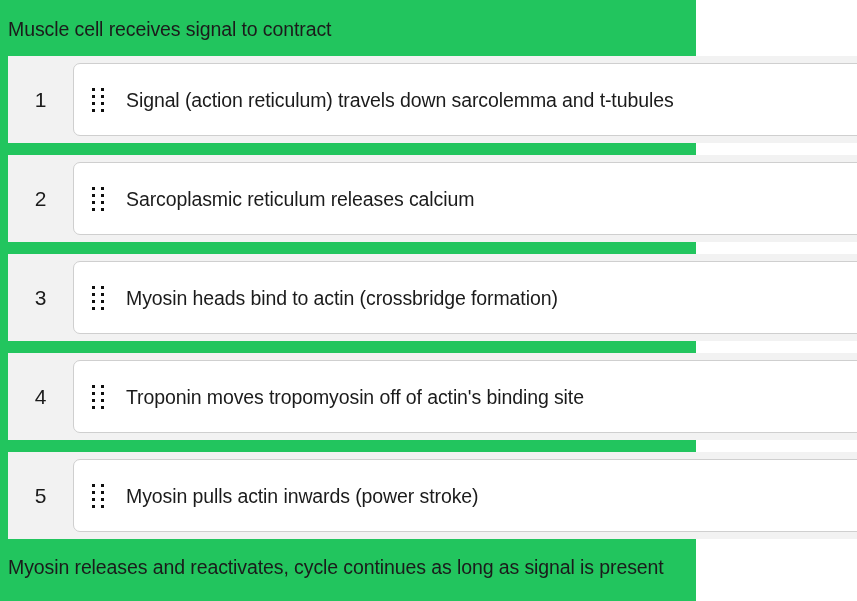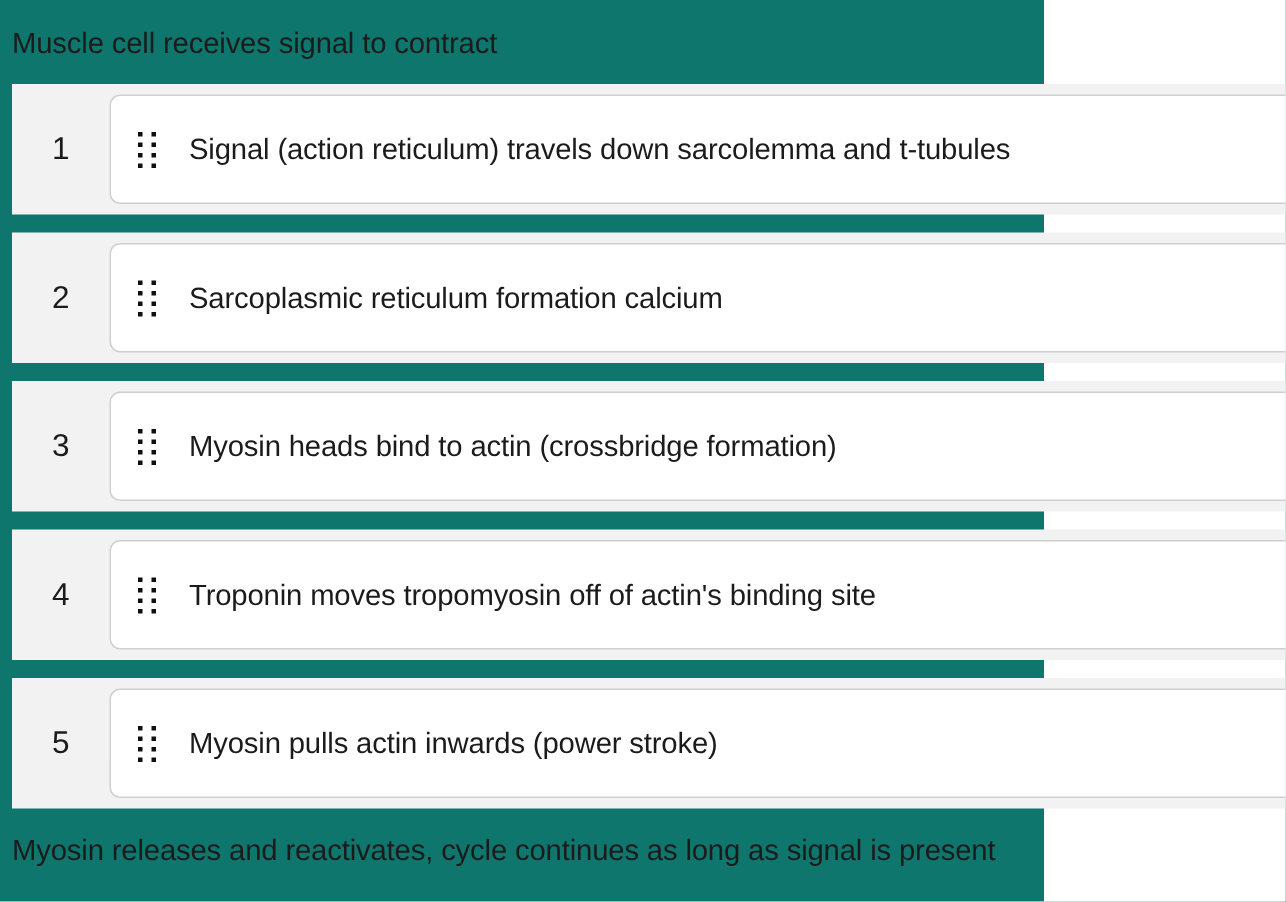--- a/index.html
+++ b/index.html
@@ -15,21 +15,21 @@
   body {
     font-family: "Liberation Sans", sans-serif;
     color: #1c1c1c;
     -webkit-font-smoothing: antialiased;
   }
 
   .page {
     position: relative;
     width: 696px;
     height: 601px;
-    background: #0f766e;
+    background: #22c55e;
   }
 
   
   .prompt {
     position: absolute;
     left: 8px;
     top: 15px;
     font-size: 19.5px;
     line-height: 28px;
     color: #1b1b1b;
@@ -156,21 +156,21 @@
         <span class="drag-handle">
           <i></i>
             <i></i>
             <i></i>
             <i></i>
             <i></i>
             <i></i>
             <i></i>
             <i></i>
         </span>
-        <span class="row-text">Sarcoplasmic reticulum formation calcium</span>
+        <span class="row-text">Sarcoplasmic reticulum releases calcium</span>
       </div>
     </div>
 
     <div class="order-row">
       <div class="row-number">3</div>
       <div class="row-card">
         <span class="drag-handle">
           <i></i>
             <i></i>
             <i></i>

